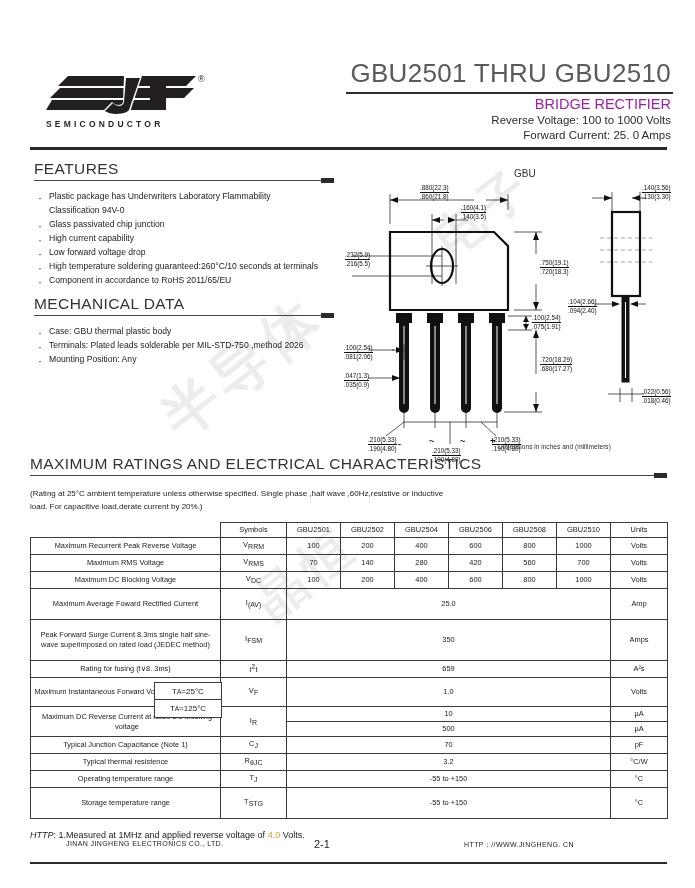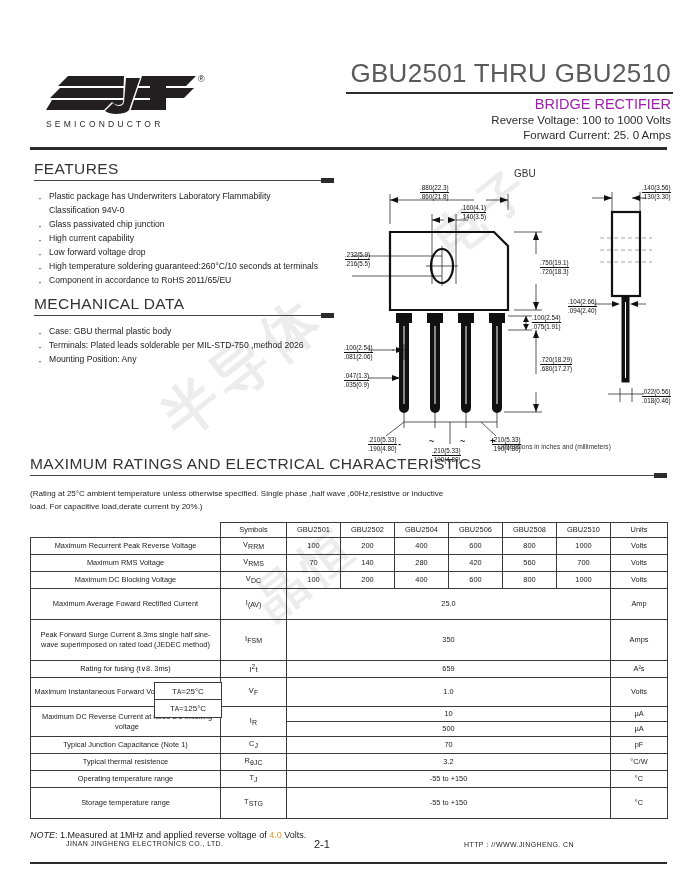--- a/index.html
+++ b/index.html
@@ -59,21 +59,21 @@
     position: absolute;
     left: 152px; top: 2px;
     font-size: 9px;
     color: #231f20;
   }
   .logo-sub {
     margin-top: 3px;
     font-size: 8.5px;
     letter-spacing: 3.2px;
     color: #231f20;
-    font-weight: normal;
+    font-weight: bold;
   }
 
   .title-main {
     position: absolute;
     right: 24px; top: 58px;
     font-size: 26px;
     color: #5a5a5a;
     letter-spacing: 0.3px;
     white-space: nowrap;
     font-family: "Liberation Sans", sans-serif;
@@ -691,21 +691,21 @@
             <span>=25°C</span>
       </div>
       <div style="position:absolute; left:124px; top:-120px; width:66px; height:17px; border:0.9px solid #3a3a3a; background:#fff; font-size:8px; display:flex; align-items:center; justify-content:center;" data-name="ta-125c-cell">
         <span>T</span>
             <sub style="font-size:6.5px;">A</sub>
             <span>=125°C</span>
       </div>
     </div>
 
     <div class="note-line" data-name="footnote">
-      <span class="kw" data-name="note-label">NOTE</span><span data-name="note-text">: 1.Measured at 1MHz and applied reverse voltage of </span><span class="note-hl" data-name="note-highlight">4.0</span><span data-name="note-tail"> Volts.</span>
+      <span class="kw" data-name="note-label">HTTP</span><span data-name="note-text">: 1.Measured at 1MHz and applied reverse voltage of </span><span class="note-hl" data-name="note-highlight">4.0</span><span data-name="note-tail"> Volts.</span>
     </div>
   </div>
 
   <div class="footer" data-name="page-footer">
     <span class="f-left" data-name="footer-company">JINAN JINGHENG  ELECTRONICS   CO., LTD.</span>
     <span class="f-mid" data-name="footer-page-number">2-1</span>
     <span class="f-right" data-name="footer-website">HTTP：//WWW.JINGHENG. CN</span>
   </div>
   <div class="footer-rule" data-name="footer-divider"></div>
 

